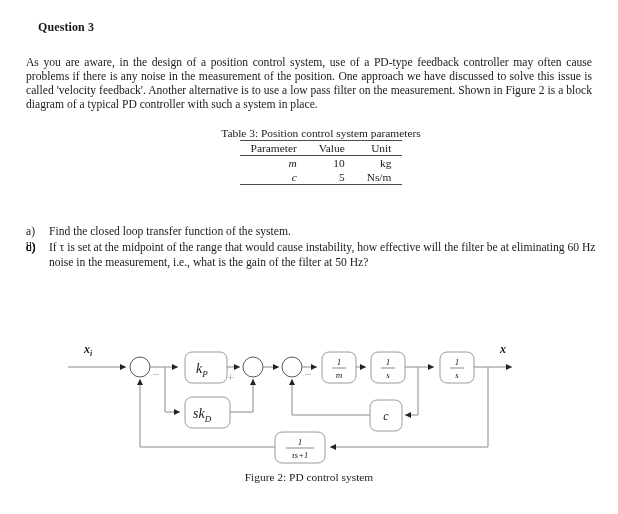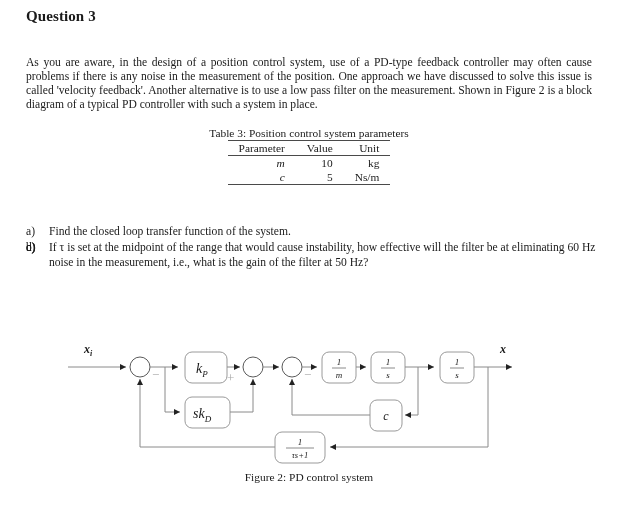--- a/index.html
+++ b/index.html
@@ -20,40 +20,40 @@
     position: relative;
     width: 618px;
     height: 514px;
     box-sizing: border-box;
     padding: 0;
   }
   h1.qtitle {
     position: absolute;
     left: 26px;
     top: 8px;
-    margin: 0;
-    font-size: 15px;
+    margin: 12px;
+    font-size: 12px;
     font-weight: bold;
     letter-spacing: 0.1px;
     font-family: "Liberation Serif", "DejaVu Serif", serif;
   }
   .intro {
     position: absolute;
     left: 26px;
     top: 44px;
     width: 566px;
     font-size: 11.6px;
     line-height: 14px;
     text-align: justify;
     text-justify: inter-word;
   }
   
   .table-wrap {
     position: absolute;
-    left: 4px;
+    left: 16px;
     top: 127px;
     width: 544px;
     text-align: center;
     padding-left: 33px;
   }
   .tbl-caption {
     font-size: 11.4px;
     margin-bottom: 1px;
   }
   table.params {

